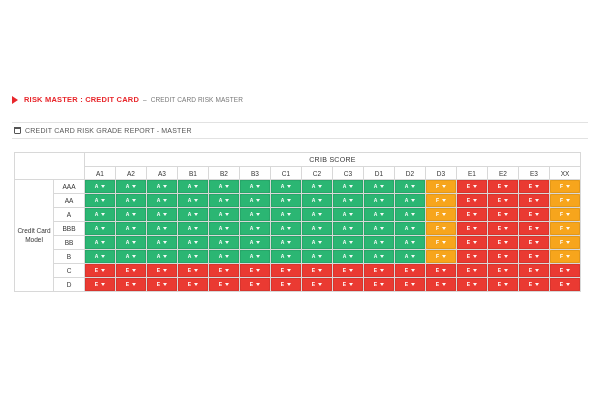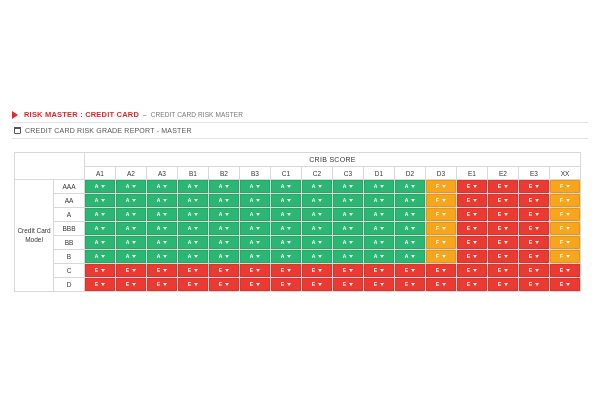--- a/index.html
+++ b/index.html
@@ -18,21 +18,21 @@
     position: relative;
     width: 600px;
     height: 415px;
     background: #ffffff;
     box-sizing: border-box;
   }
   
   .crumb {
     position: absolute;
     left: 12px;
-    top: 110px;
+    top: 95px;
     display: flex;
     align-items: center;
     gap: 4px;
     white-space: nowrap;
   }
   .crumb .tri {
     width: 0;
     height: 0;
     border-top: 4px solid transparent;
     border-bottom: 4px solid transparent;

